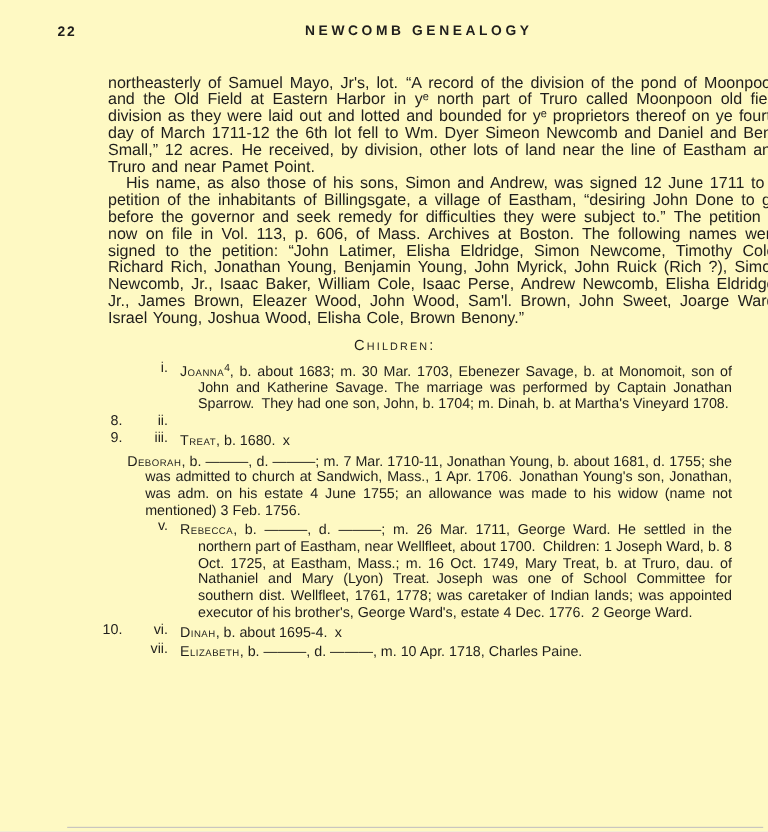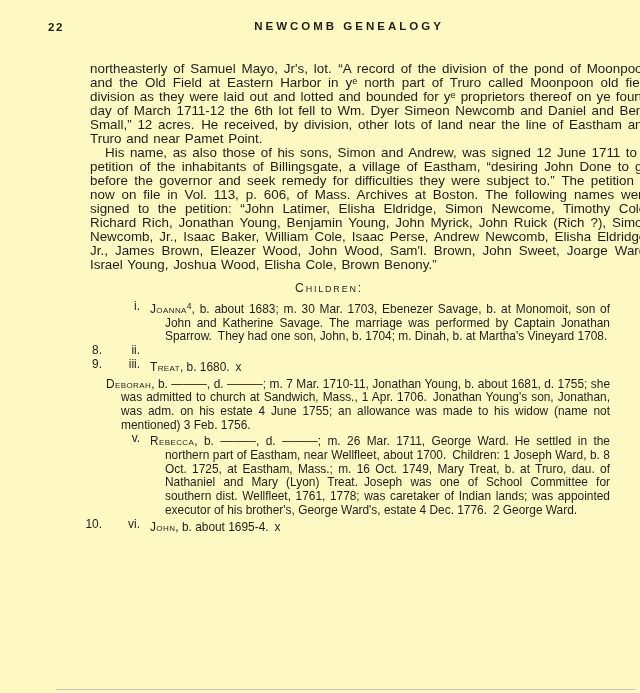--- a/index.html
+++ b/index.html
@@ -105,21 +105,26 @@
 
       <div class="entry">
         <span class="col-num"></span>
         <span class="col-roman">v.</span>
         <span class="col-text"><span class="sc">Rebecca</span><span class="sup"></span><span></span><span class="sc"></span><span>, b. ———, d. ———; m. 26 Mar. 1711, George Ward. He settled in the northern part of Eastham, near Wellfleet, about 1700. Children: 1 Joseph Ward, b. 8 Oct. 1725, at Eastham, Mass.; m. 16 Oct. 1749, Mary Treat, b. at Truro, dau. of Nathaniel and Mary (Lyon) Treat. Joseph was one of School Committee for southern dist. Wellfleet, 1761, 1778; was caretaker of Indian lands; was appointed executor of his brother's, George Ward's, estate 4 Dec. 1776. 2 George Ward.</span></span>
       </div>
 
       <div class="entry">
         <span class="col-num">10.</span>
         <span class="col-roman">vi.</span>
-        <span class="col-text"><span class="sc">John</span><span class="sup"></span><span></span><span class="sc"></span><span>, b. about 1695-4. x</span></span>
+        <span class="col-text"><span class="sc">Dinah</span><span class="sup"></span><span></span><span class="sc"></span><span>, b. about 1695-4. x</span></span>
       </div>
 
+      <div class="entry">
+        <span class="col-num"></span>
+        <span class="col-roman">vii.</span>
+        <span class="col-text"><span class="sc">Elizabeth</span><span class="sup"></span><span></span><span class="sc"></span><span>, b. ———, d. ———, m. 10 Apr. 1718, Charles Paine.</span></span>
+      </div>
 
     </div>
   </div>
 
   <div class="scan-line"></div>
 </div>
 
 </body></html>

